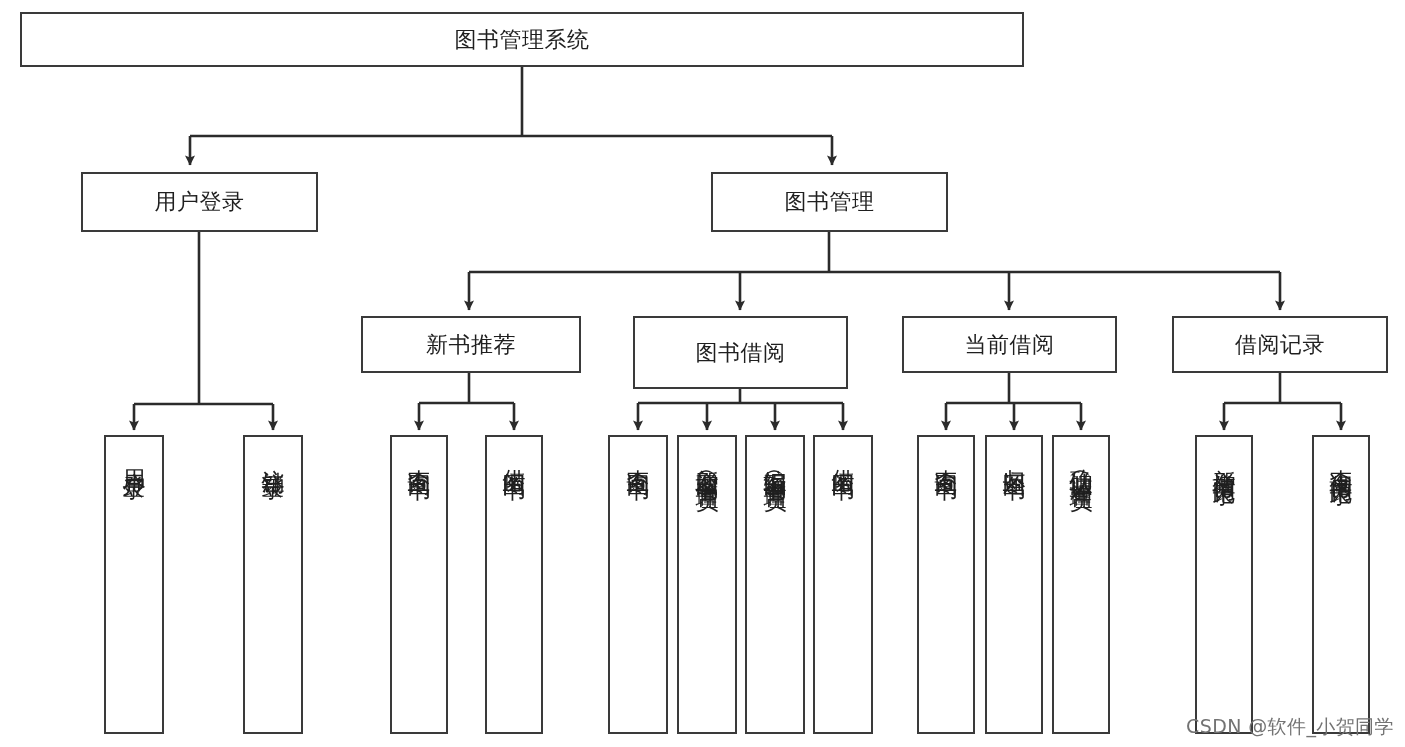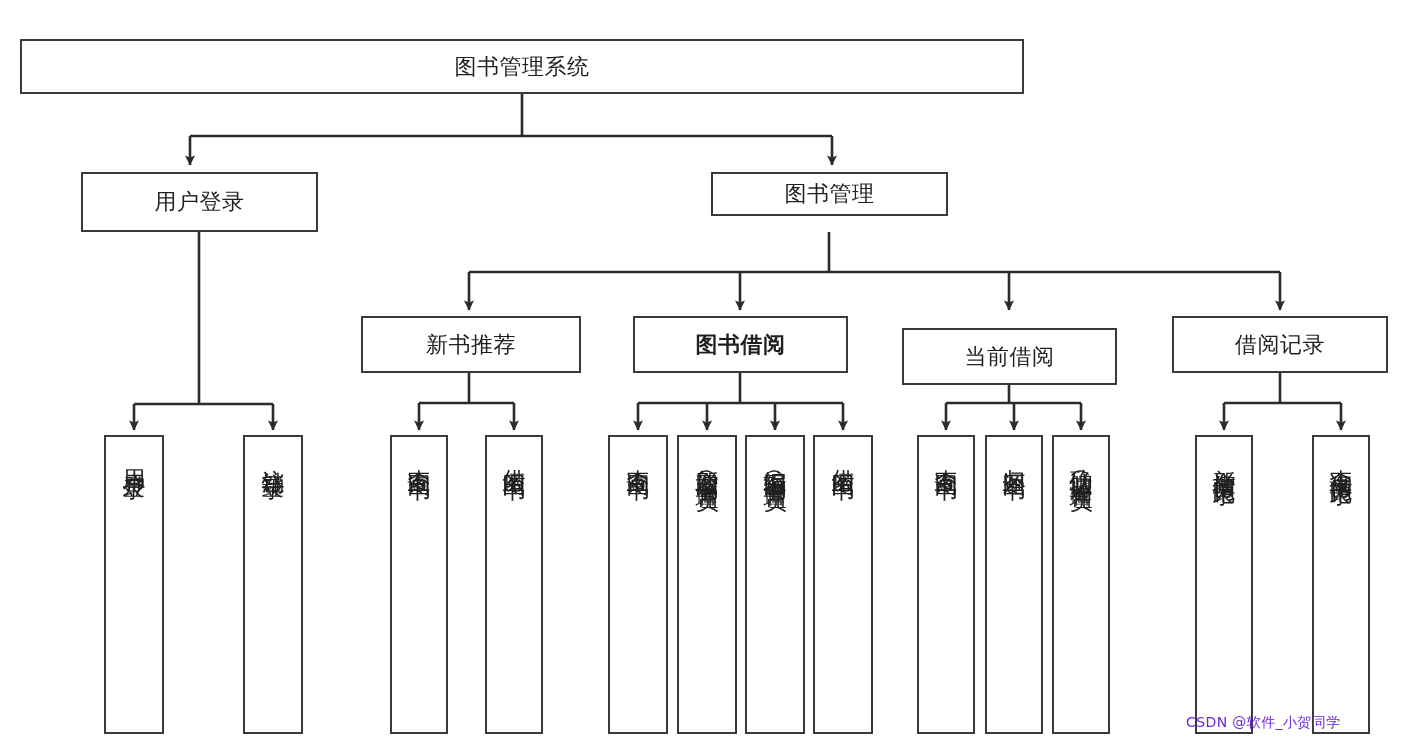--- a/index.html
+++ b/index.html
@@ -50,22 +50,22 @@
     line-height:1.08;
     letter-spacing:3px;
     white-space:nowrap;
     height:auto;
     max-height:100%;
   }
   .watermark{
     position:absolute;
     left:1186px;
     top:714px;
-    font-size:14px;
-    color:#6d28d9;
+    font-size:19px;
+    color:#737373;
     letter-spacing:0.4px;
     white-space:nowrap;
     z-index:5;
     font-family:"DejaVu Sans","Liberation Sans",sans-serif;
   }
 </style>
 </head>
 <body>
 
 <div id="canvas">
@@ -113,38 +113,38 @@
       <path d="M1014,403 L1014,430" marker-end="url(#arrow)"></path>
       <path d="M1081,403 L1081,430" marker-end="url(#arrow)"></path>
 
       <path d="M1280,373 L1280,403"></path>
       <path d="M1224,403 L1341,403"></path>
       <path d="M1224,403 L1224,430" marker-end="url(#arrow)"></path>
       <path d="M1341,403 L1341,430" marker-end="url(#arrow)"></path>
     </g>
   </svg>
 
-  <div class="node" style="left:20px;top:12px;width:1004px;height:55px;margin-top:27px;">
+  <div class="node" style="left:20px;top:12px;width:1004px;height:55px;">
     <span class="label">图书管理系统</span>
   </div>
 
   <div class="node" style="left:81px;top:172px;width:237px;height:60px;">
     <span class="label">用户登录</span>
   </div>
-  <div class="node" style="left:711px;top:172px;width:237px;height:44px;">
+  <div class="node" style="left:711px;top:172px;width:237px;height:60px;">
     <span class="label">图书管理</span>
   </div>
 
   <div class="node" style="left:361px;top:316px;width:220px;height:57px;">
     <span class="label">新书推荐</span>
   </div>
-  <div class="node" style="left:633px;top:316px;width:215px;height:57px;font-weight:bold;">
+  <div class="node" style="left:633px;top:316px;width:215px;height:73px;">
     <span class="label">图书借阅</span>
   </div>
-  <div class="node" style="left:902px;top:328px;width:215px;height:57px;">
+  <div class="node" style="left:902px;top:316px;width:215px;height:57px;">
     <span class="label">当前借阅</span>
   </div>
   <div class="node" style="left:1172px;top:316px;width:216px;height:57px;font-family:Liberation Serif, serif;">
     <span class="label">借阅记录</span>
   </div>
 
   <div class="node leaf" style="left:104px;top:435px;width:60px;height:299px;">
     <span class="label">用户登录</span>
   </div>
   <div class="node leaf" style="left:243px;top:435px;width:60px;height:299px;">

